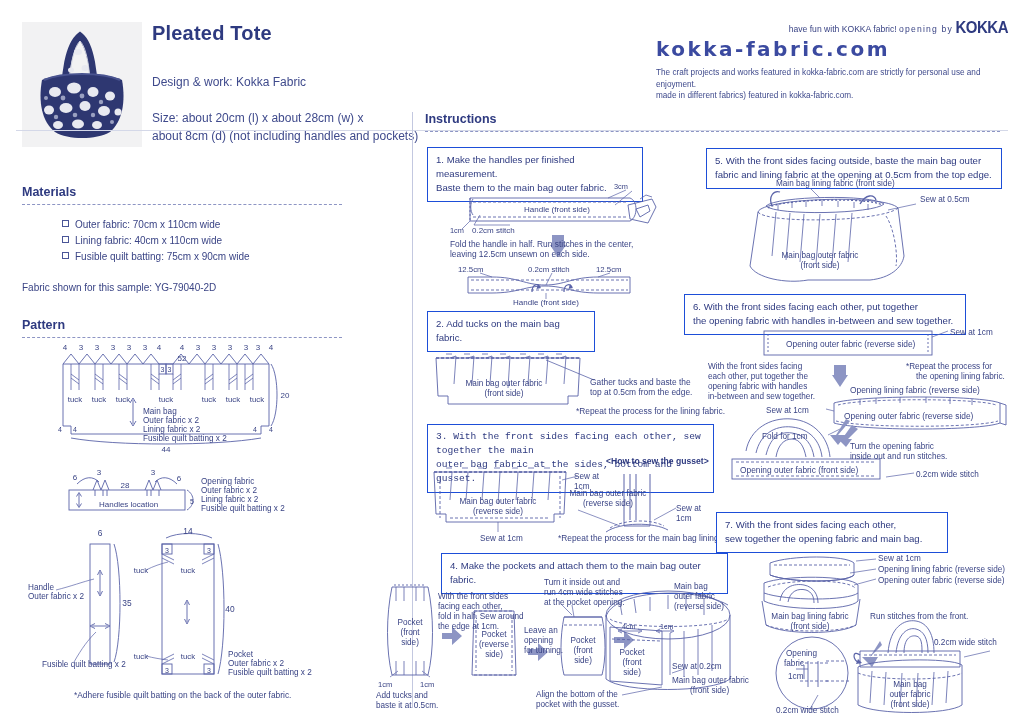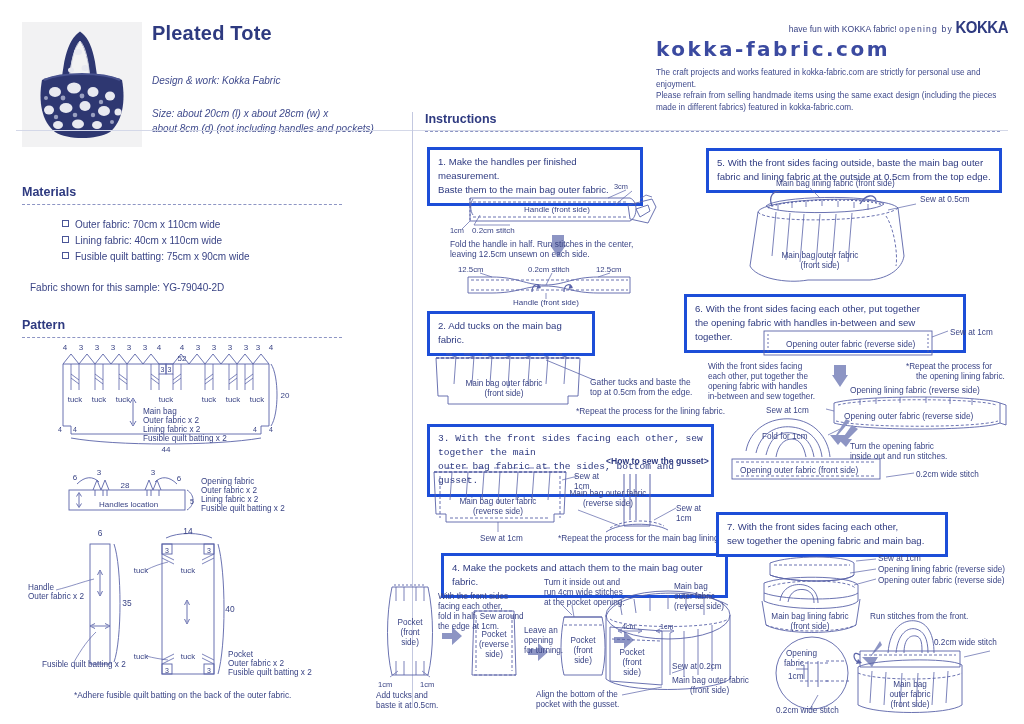--- a/index.html
+++ b/index.html
@@ -26,21 +26,21 @@
   #product-photo {
     position: absolute; left: 22px; top: 22px; width: 120px; height: 125px;
     background: #f2f2f3;
     overflow: hidden;
   }
   #title-block { position: absolute; left: 152px; top: 22px; width: 380px; }
   #page-title {
     font-size: 20px; font-weight: bold; letter-spacing: .2px;
     color: #2e3a80; margin: 0 0 28px 0;
   }
-  .meta-line { font-size: 10px; color: #3f4a8c; line-height: 1.5; font-style: italic; }
+  .meta-line { font-size: 12px; color: #3f4a8c; line-height: 1.5; }
   #size-block { margin-top: 18px; }
 
   
   #kokka-block { position: absolute; right: 16px; top: 18px; width: 352px; text-align: left;}
   #kokka-tagline {
     font-size: 8.6px; text-align: right; color: #3a4485;
     white-space: nowrap; margin-bottom: 2px;
   }
   #kokka-tagline .prod { letter-spacing: 1.2px; }
   #kokka-logo-mark {
@@ -70,29 +70,29 @@
   }
   .dashed-rule {
     height: 0; border-top: 1.4px dashed #8d95c4; margin-top: 5px;
   }
 
   #materials-sec { position: absolute; left: 22px; top: 185px; width: 320px; }
   #materials-list { margin-top: 12px; font-size: 10px; line-height: 1.62; }
   #materials-list li { list-style: none; }
   .chk { display: inline-block; width: 7px; height: 7px; border: 1px solid #4a5597;
          margin-right: 6px; vertical-align: 1px; }
-  #fabric-sample { margin-top: 16px; font-size: 10px; margin-left: 8px; }
+  #fabric-sample { margin-top: 16px; font-size: 10px; }
 
   #pattern-sec { position: absolute; left: 22px; top: 318px; width: 320px; }
 
   #instructions-sec { position: absolute; left: 425px; top: 112px; width: 580px; }
 
   
   .step-box {
-    border: 3px solid #1d4ed8; background: #fff;
+    border: 1px solid #1d4ed8; background: #fff;
     padding: 5px 8px 6px 8px;
     font-size: 9.6px; line-height: 1.45; color: #2e3a80;
   }
 
   .abs { position: absolute; }
   svg { display: block; overflow: visible; }
 </style>
 </head>
 <body>
 
@@ -154,21 +154,20 @@
     <div id="kokka-block">
       <div id="kokka-tagline">
         <span>have fun with KOKKA fabric!</span>
         <span class="prod">opening  by</span>
         <span id="kokka-logo-mark">KOKKA</span>
       </div>
       <div id="kokka-wordmark">kokka-fabric.com</div>
       <div id="kokka-disclaimer">
         <div>The craft projects and works featured in kokka-fabric.com are strictly for personal use and</div>
         <div>enjoyment.</div>
-        <div>Please refrain from selling handmade items using the same exact design (including the pieces</div>
         <div>made in different fabrics) featured in kokka-fabric.com.</div>
       </div>
     </div>
   </div>
 
   <div id="header-divider"></div>
   <div id="column-divider"></div>
 
   <div id="materials-sec">
     <h2 class="sec-head">Materials</h2>
@@ -602,21 +601,21 @@
         <text x="288" y="54" font-size="7.2">1cm</text>
         <text x="300" y="94">Sew at 0.2cm</text>
         <text x="300" y="108">Main bag outer fabric</text>
         <text x="318" y="118">(front side)</text>
       </g>
     </svg>
   </div>
 
   <div class="abs step-box" style="left:706px; top:148px; width:296px;">
     <div>5. With the front sides facing outside, baste the main bag outer</div>
-    <div>fabric and lining fabric at the outside at 0.5cm from the top edge.</div>
+    <div>fabric and lining fabric at the opening at 0.5cm from the top edge.</div>
   </div>
 
   <div class="abs" style="left:710px; top:180px;">
     <svg width="300" height="110" viewBox="0 0 300 110">
       <g stroke="#5a63a8" fill="none" stroke-width="0.9">
 
         <path d="M48 32 L40 86 C 46 98, 76 104, 98 100 L160 100 C 180 98, 192 88, 194 76 L188 28"></path>
         <path d="M48 32 C 52 18, 176 14, 188 28"></path>
         <path d="M48 32 C 56 44, 172 42, 188 28" stroke-dasharray="3 2"></path>
 

